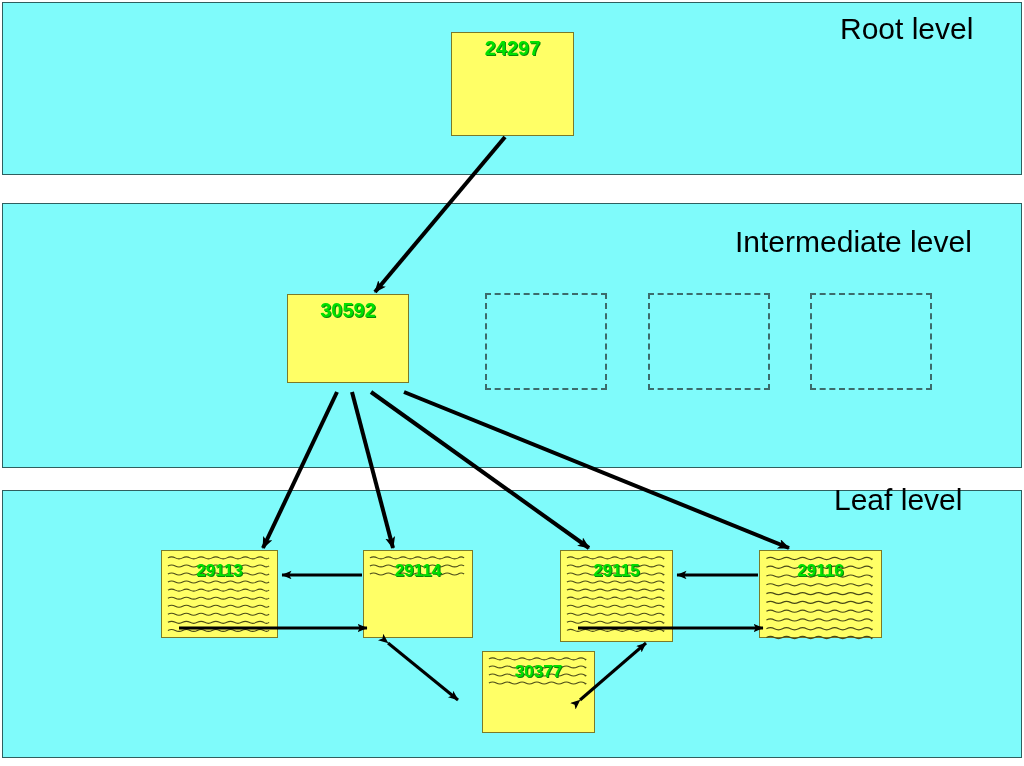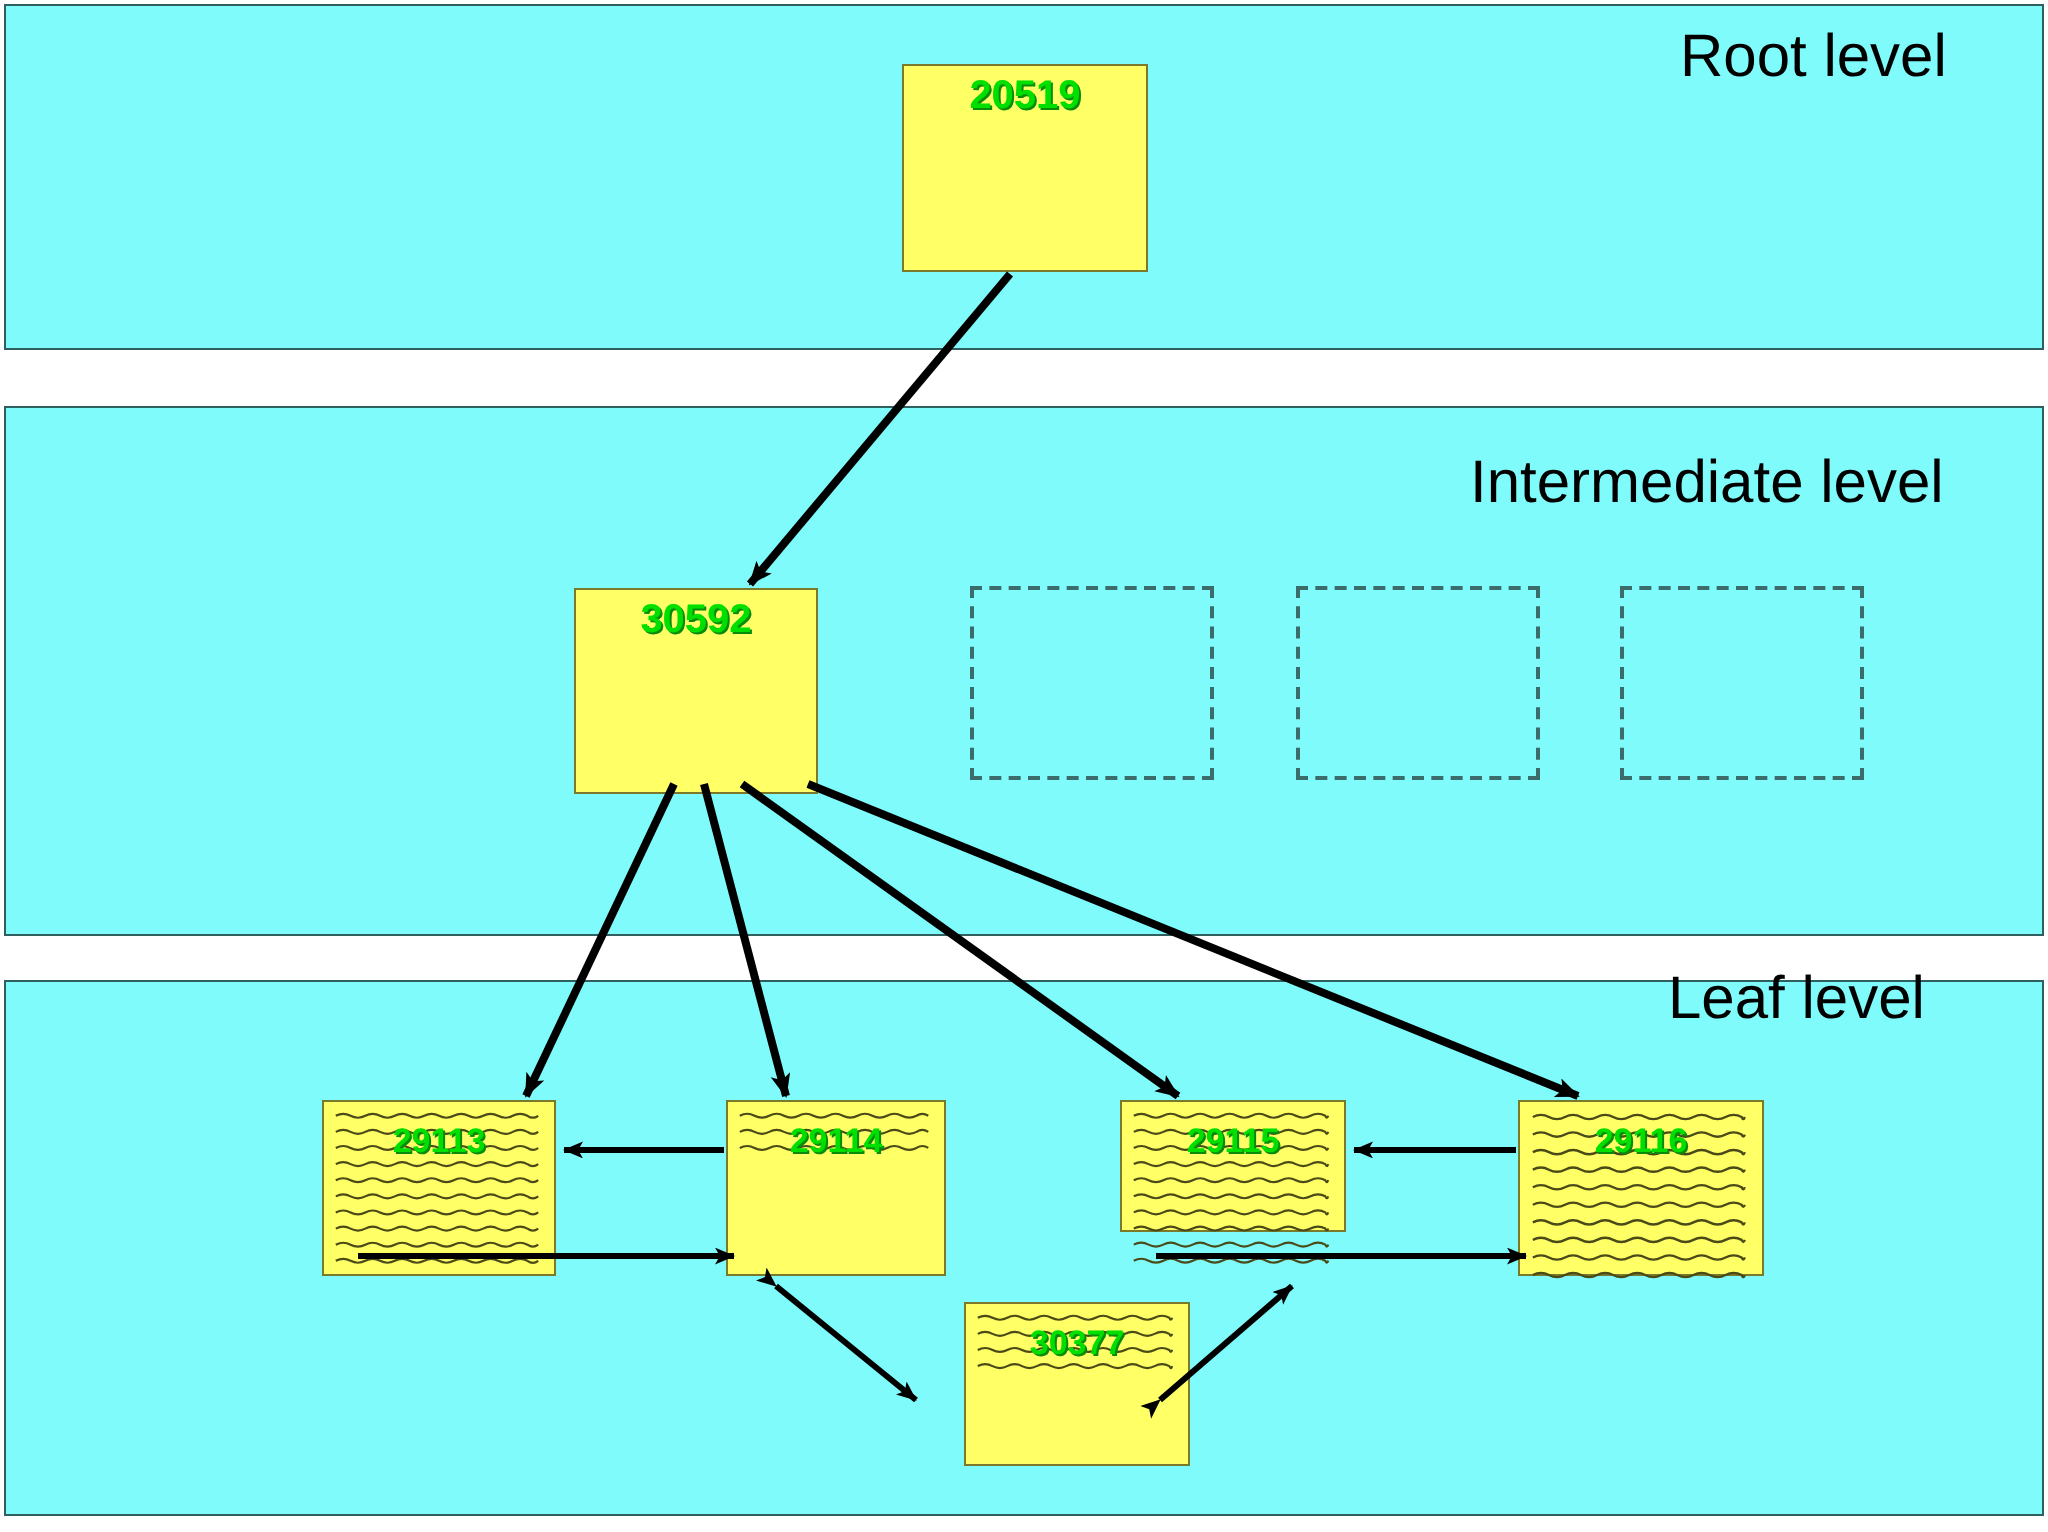--- a/index.html
+++ b/index.html
@@ -90,27 +90,27 @@
 </style>
 </head>
 <body>
 
 <div id="stage">
 
   <div class="level-panel" id="panel-root"></div>
   <div class="level-title" id="title-root">Root level</div>
 
   <div class="page-box" id="box-30328" style="left:451px; top:32px; width:123px; height:104px;">
-    <span class="page-id">20519</span>
+    <span class="page-id">24297</span>
   </div>
 
   <div class="level-panel" id="panel-inter"></div>
   <div class="level-title" id="title-inter">Intermediate level</div>
 
-  <div class="page-box" id="box-30592" style="left:287px; top:294px; width:122px; height:103px;">
+  <div class="page-box" id="box-30592" style="left:287px; top:294px; width:122px; height:89px;">
     <span class="page-id">30592</span>
   </div>
 
   <div class="dashed-box" style="left:485px; top:293px; width:122px; height:97px;"></div>
   <div class="dashed-box" style="left:648px; top:293px; width:122px; height:97px;"></div>
   <div class="dashed-box" style="left:810px; top:293px; width:122px; height:97px;"></div>
 
   <div class="level-panel" id="panel-leaf"></div>
   <div class="level-title" id="title-leaf">Leaf level</div>
 
@@ -132,21 +132,21 @@
 
   <div class="page-box leaf" id="box-29114" style="left:363px; top:550px; width:110px; height:88px;">
     <svg class="wave-layer" viewBox="0 0 110 88" preserveAspectRatio="none">
         <path d="M 6 7.0 Q 9.8 5.0 13.5 7.0 Q 17.3 9.0 21.0 7.0 Q 24.8 5.0 28.5 7.0 Q 32.3 9.0 36.0 7.0 Q 39.8 5.0 43.5 7.0 Q 47.3 9.0 51.0 7.0 Q 54.8 5.0 58.5 7.0 Q 62.3 9.0 66.0 7.0 Q 69.8 5.0 73.5 7.0 Q 77.3 9.0 81.0 7.0 Q 84.8 5.0 88.5 7.0 Q 92.3 9.0 96.0 7.0 Q 99.0 5.0 102.0 7.0" stroke="#4a4a18" stroke-width="1.1" fill="none"></path>
         <path d="M 6 15.2 Q 9.8 13.2 13.5 15.2 Q 17.3 17.2 21.0 15.2 Q 24.8 13.2 28.5 15.2 Q 32.3 17.2 36.0 15.2 Q 39.8 13.2 43.5 15.2 Q 47.3 17.2 51.0 15.2 Q 54.8 13.2 58.5 15.2 Q 62.3 17.2 66.0 15.2 Q 69.8 13.2 73.5 15.2 Q 77.3 17.2 81.0 15.2 Q 84.8 13.2 88.5 15.2 Q 92.3 17.2 96.0 15.2 Q 99.0 13.2 102.0 15.2" stroke="#4a4a18" stroke-width="1.1" fill="none"></path>
         <path d="M 6 23.4 Q 9.8 21.4 13.5 23.4 Q 17.3 25.4 21.0 23.4 Q 24.8 21.4 28.5 23.4 Q 32.3 25.4 36.0 23.4 Q 39.8 21.4 43.5 23.4 Q 47.3 25.4 51.0 23.4 Q 54.8 21.4 58.5 23.4 Q 62.3 25.4 66.0 23.4 Q 69.8 21.4 73.5 23.4 Q 77.3 25.4 81.0 23.4 Q 84.8 21.4 88.5 23.4 Q 92.3 25.4 96.0 23.4 Q 99.0 21.4 102.0 23.4" stroke="#4a4a18" stroke-width="1.1" fill="none"></path>
       </svg>
     <span class="page-id">29114</span>
   </div>
 
-  <div class="page-box leaf" id="box-29115" style="left:560px; top:550px; width:113px; height:66px;">
+  <div class="page-box leaf" id="box-29115" style="left:560px; top:550px; width:113px; height:92px;">
     <svg class="wave-layer" viewBox="0 0 113 88" preserveAspectRatio="none">
         <path d="M 6 7.0 Q 9.8 5.0 13.5 7.0 Q 17.3 9.0 21.0 7.0 Q 24.8 5.0 28.5 7.0 Q 32.3 9.0 36.0 7.0 Q 39.8 5.0 43.5 7.0 Q 47.3 9.0 51.0 7.0 Q 54.8 5.0 58.5 7.0 Q 62.3 9.0 66.0 7.0 Q 69.8 5.0 73.5 7.0 Q 77.3 9.0 81.0 7.0 Q 84.8 5.0 88.5 7.0 Q 92.3 9.0 96.0 7.0 Q 99.8 5.0 103.5 7.0 Q 104.3 9.0 105.0 7.0" stroke="#4a4a18" stroke-width="1.1" fill="none"></path>
         <path d="M 6 15.2 Q 9.8 13.2 13.5 15.2 Q 17.3 17.2 21.0 15.2 Q 24.8 13.2 28.5 15.2 Q 32.3 17.2 36.0 15.2 Q 39.8 13.2 43.5 15.2 Q 47.3 17.2 51.0 15.2 Q 54.8 13.2 58.5 15.2 Q 62.3 17.2 66.0 15.2 Q 69.8 13.2 73.5 15.2 Q 77.3 17.2 81.0 15.2 Q 84.8 13.2 88.5 15.2 Q 92.3 17.2 96.0 15.2 Q 99.8 13.2 103.5 15.2 Q 104.3 17.2 105.0 15.2" stroke="#4a4a18" stroke-width="1.1" fill="none"></path>
         <path d="M 6 23.4 Q 9.8 21.4 13.5 23.4 Q 17.3 25.4 21.0 23.4 Q 24.8 21.4 28.5 23.4 Q 32.3 25.4 36.0 23.4 Q 39.8 21.4 43.5 23.4 Q 47.3 25.4 51.0 23.4 Q 54.8 21.4 58.5 23.4 Q 62.3 25.4 66.0 23.4 Q 69.8 21.4 73.5 23.4 Q 77.3 25.4 81.0 23.4 Q 84.8 21.4 88.5 23.4 Q 92.3 25.4 96.0 23.4 Q 99.8 21.4 103.5 23.4 Q 104.3 25.4 105.0 23.4" stroke="#4a4a18" stroke-width="1.1" fill="none"></path>
         <path d="M 6 31.6 Q 9.8 29.6 13.5 31.6 Q 17.3 33.6 21.0 31.6 Q 24.8 29.6 28.5 31.6 Q 32.3 33.6 36.0 31.6 Q 39.8 29.6 43.5 31.6 Q 47.3 33.6 51.0 31.6 Q 54.8 29.6 58.5 31.6 Q 62.3 33.6 66.0 31.6 Q 69.8 29.6 73.5 31.6 Q 77.3 33.6 81.0 31.6 Q 84.8 29.6 88.5 31.6 Q 92.3 33.6 96.0 31.6 Q 99.8 29.6 103.5 31.6 Q 104.3 33.6 105.0 31.6" stroke="#4a4a18" stroke-width="1.1" fill="none"></path>
         <path d="M 6 39.8 Q 9.8 37.8 13.5 39.8 Q 17.3 41.8 21.0 39.8 Q 24.8 37.8 28.5 39.8 Q 32.3 41.8 36.0 39.8 Q 39.8 37.8 43.5 39.8 Q 47.3 41.8 51.0 39.8 Q 54.8 37.8 58.5 39.8 Q 62.3 41.8 66.0 39.8 Q 69.8 37.8 73.5 39.8 Q 77.3 41.8 81.0 39.8 Q 84.8 37.8 88.5 39.8 Q 92.3 41.8 96.0 39.8 Q 99.8 37.8 103.5 39.8 Q 104.3 41.8 105.0 39.8" stroke="#4a4a18" stroke-width="1.1" fill="none"></path>
         <path d="M 6 48.0 Q 9.8 46.0 13.5 48.0 Q 17.3 50.0 21.0 48.0 Q 24.8 46.0 28.5 48.0 Q 32.3 50.0 36.0 48.0 Q 39.8 46.0 43.5 48.0 Q 47.3 50.0 51.0 48.0 Q 54.8 46.0 58.5 48.0 Q 62.3 50.0 66.0 48.0 Q 69.8 46.0 73.5 48.0 Q 77.3 50.0 81.0 48.0 Q 84.8 46.0 88.5 48.0 Q 92.3 50.0 96.0 48.0 Q 99.8 46.0 103.5 48.0 Q 104.3 50.0 105.0 48.0" stroke="#4a4a18" stroke-width="1.1" fill="none"></path>
         <path d="M 6 56.2 Q 9.8 54.2 13.5 56.2 Q 17.3 58.2 21.0 56.2 Q 24.8 54.2 28.5 56.2 Q 32.3 58.2 36.0 56.2 Q 39.8 54.2 43.5 56.2 Q 47.3 58.2 51.0 56.2 Q 54.8 54.2 58.5 56.2 Q 62.3 58.2 66.0 56.2 Q 69.8 54.2 73.5 56.2 Q 77.3 58.2 81.0 56.2 Q 84.8 54.2 88.5 56.2 Q 92.3 58.2 96.0 56.2 Q 99.8 54.2 103.5 56.2 Q 104.3 58.2 105.0 56.2" stroke="#4a4a18" stroke-width="1.1" fill="none"></path>
         <path d="M 6 64.4 Q 9.8 62.4 13.5 64.4 Q 17.3 66.4 21.0 64.4 Q 24.8 62.4 28.5 64.4 Q 32.3 66.4 36.0 64.4 Q 39.8 62.4 43.5 64.4 Q 47.3 66.4 51.0 64.4 Q 54.8 62.4 58.5 64.4 Q 62.3 66.4 66.0 64.4 Q 69.8 62.4 73.5 64.4 Q 77.3 66.4 81.0 64.4 Q 84.8 62.4 88.5 64.4 Q 92.3 66.4 96.0 64.4 Q 99.8 62.4 103.5 64.4 Q 104.3 66.4 105.0 64.4" stroke="#4a4a18" stroke-width="1.1" fill="none"></path>
         <path d="M 6 72.6 Q 9.8 70.6 13.5 72.6 Q 17.3 74.6 21.0 72.6 Q 24.8 70.6 28.5 72.6 Q 32.3 74.6 36.0 72.6 Q 39.8 70.6 43.5 72.6 Q 47.3 74.6 51.0 72.6 Q 54.8 70.6 58.5 72.6 Q 62.3 74.6 66.0 72.6 Q 69.8 70.6 73.5 72.6 Q 77.3 74.6 81.0 72.6 Q 84.8 70.6 88.5 72.6 Q 92.3 74.6 96.0 72.6 Q 99.8 70.6 103.5 72.6 Q 104.3 74.6 105.0 72.6" stroke="#4a4a18" stroke-width="1.1" fill="none"></path>

